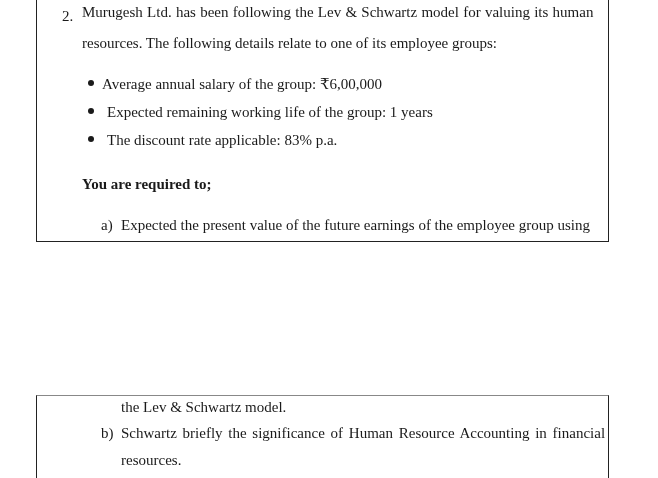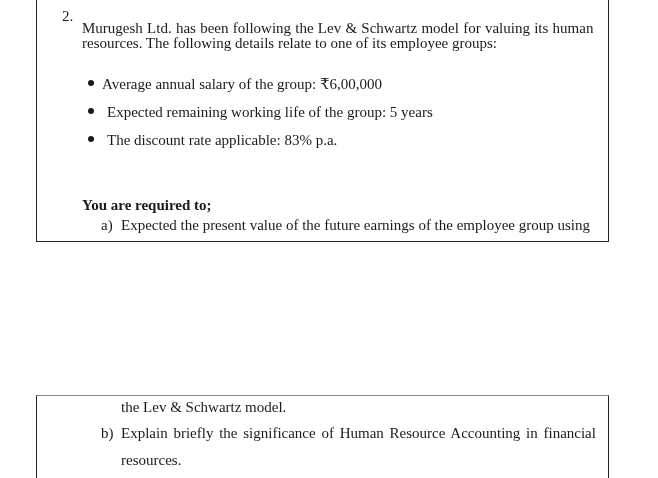--- a/index.html
+++ b/index.html
@@ -43,44 +43,43 @@
     .bullet {
       position: absolute;
       left: 88px;
       width: 6px;
       height: 6px;
       border-radius: 50%;
       background: #1a1a1a;
     }
     .bold {
       font-weight: bold;
-      margin-top: 21px;
     }
   </style>
 </head>
 <body>
 
 <div class="box box-top"></div>
 <div class="box box-bottom"></div>
 
 <span class="line qnum" style="left:62px; top:6px;">2.</span>
-<span class="line" style="left:82px; top:18px; width:525px; word-spacing:0.5px;">Murugesh Ltd. has been following the Lev &amp; Schwartz model for valuing its human</span>
+<span class="line" style="left:82px; top:2px; width:525px; word-spacing:0.5px;">Murugesh Ltd. has been following the Lev &amp; Schwartz model for valuing its human</span>
 <span class="line" style="left:82px; top:33px;">resources. The following details relate to one of its employee groups:</span>
 
 <span class="bullet" style="top:80px;"></span>
 <span class="line" style="left:102px; top:74px;">Average annual salary of the group: ₹6,00,000</span>
 
 <span class="bullet" style="top:108px;"></span>
-<span class="line" style="left:107px; top:102px;">Expected remaining working life of the group: 5 years</span>
+<span class="line" style="left:107px; top:102px;">Expected remaining working life of the group: 1 years</span>
 
 <span class="bullet" style="top:136px;"></span>
 <span class="line" style="left:107px; top:130px;">The discount rate applicable: 83% p.a.</span>
 
 <span class="line bold" style="left:82px; top:174px;">You are required to;</span>
 
 <span class="line" style="left:101px; top:215px;">a)</span>
 <span class="line" style="left:121px; top:215px;">Expected the present value of the future earnings of the employee group using</span>
 
 <span class="line" style="left:121px; top:397px;">the Lev &amp; Schwartz model.</span>
 
 <span class="line" style="left:101px; top:423px;">b)</span>
-<span class="line" style="left:121px; top:423px; word-spacing:2px;">Explain briefly the significance of Human Resource Accounting in financial</span>
+<span class="line" style="left:121px; top:423px; word-spacing:2px;">Schwartz briefly the significance of Human Resource Accounting in financial</span>
 <span class="line" style="left:121px; top:450px;">resources.</span>
 
 </body></html>

